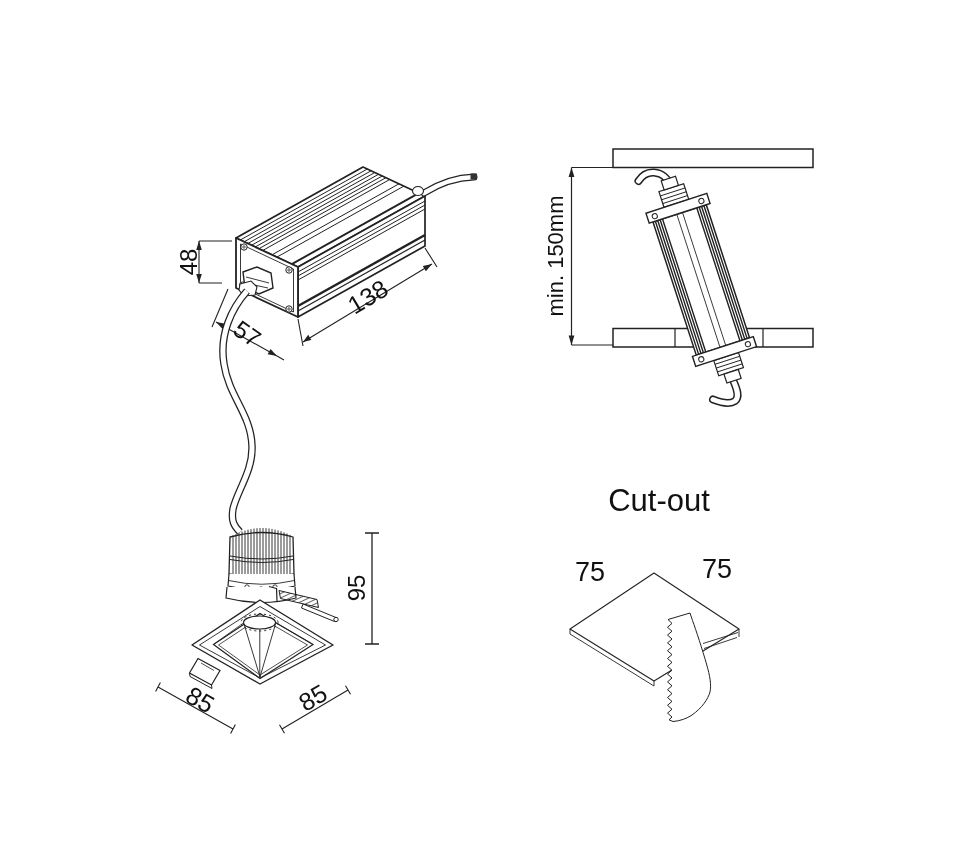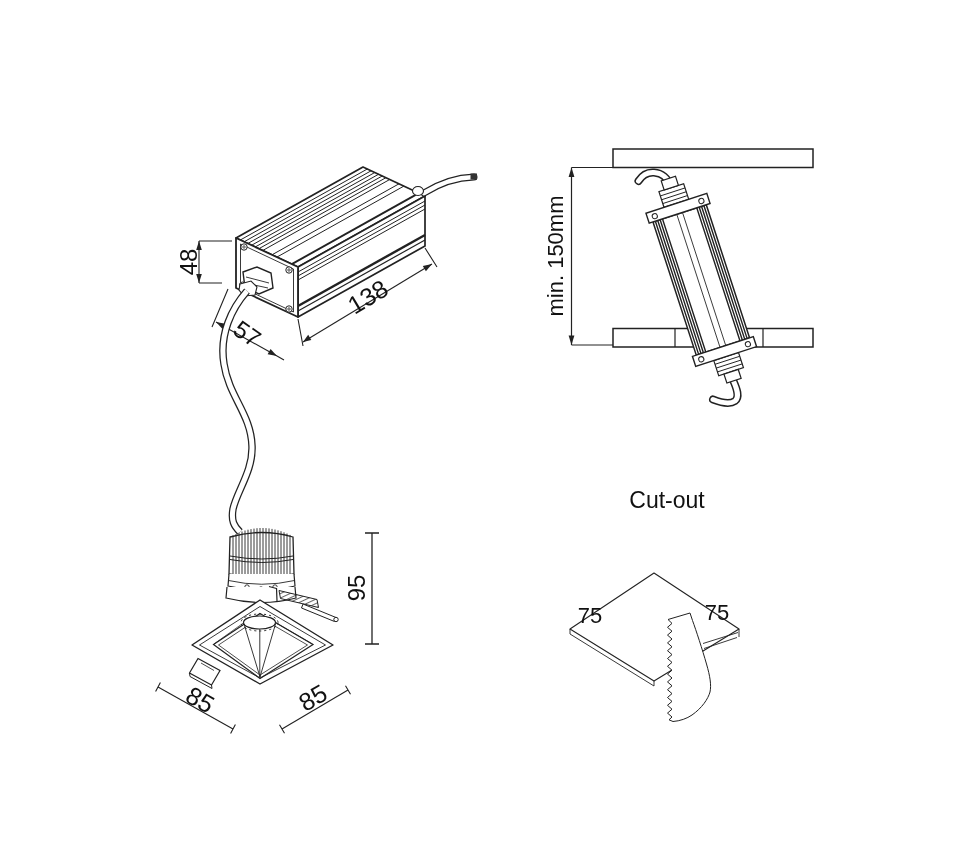--- a/index.html
+++ b/index.html
@@ -15,22 +15,22 @@
     position:absolute;
     color:#111;
     white-space:nowrap;
     transform:translate(-50%,-50%);
     line-height:1;
   }
   .rot-90{transform:translate(-50%,-50%) rotate(-90deg);}
   .fs-num{font-size:24px;}
   .fs-num-l{font-size:25px;}
   .fs-min{font-size:22px;}
-  .fs-title{font-size:23px;margin-left:8px;}
-  .fs-75{font-size:22px;margin-top:44px;}
+  .fs-title{font-size:31px;}
+  .fs-75{font-size:27px;}
 </style>
 </head>
 <body>
 
 <div id="stage">
 
 <svg width="965" height="847" viewBox="0 0 965 847">
   <defs>
     <pattern id="hatch" width="4" height="4" patternUnits="userSpaceOnUse" patternTransform="rotate(65)">
       <line x1="0" y1="0" x2="0" y2="4" stroke="#222" stroke-width="1.4"></line>

